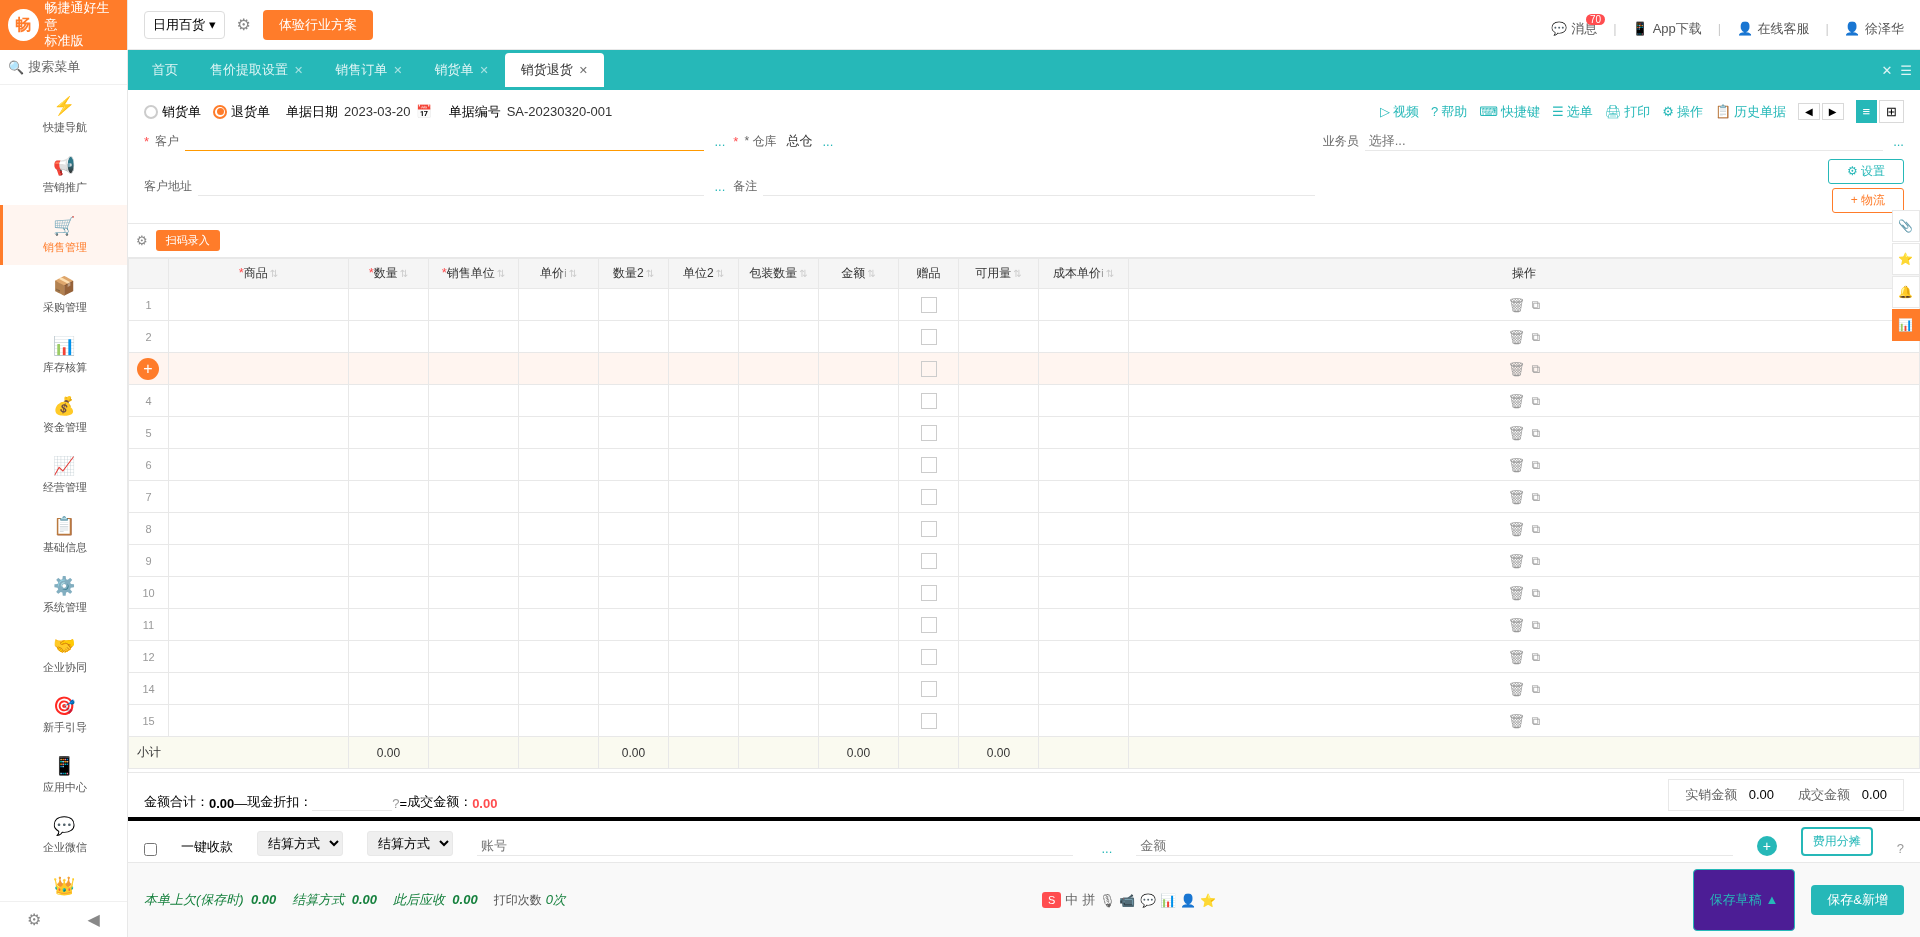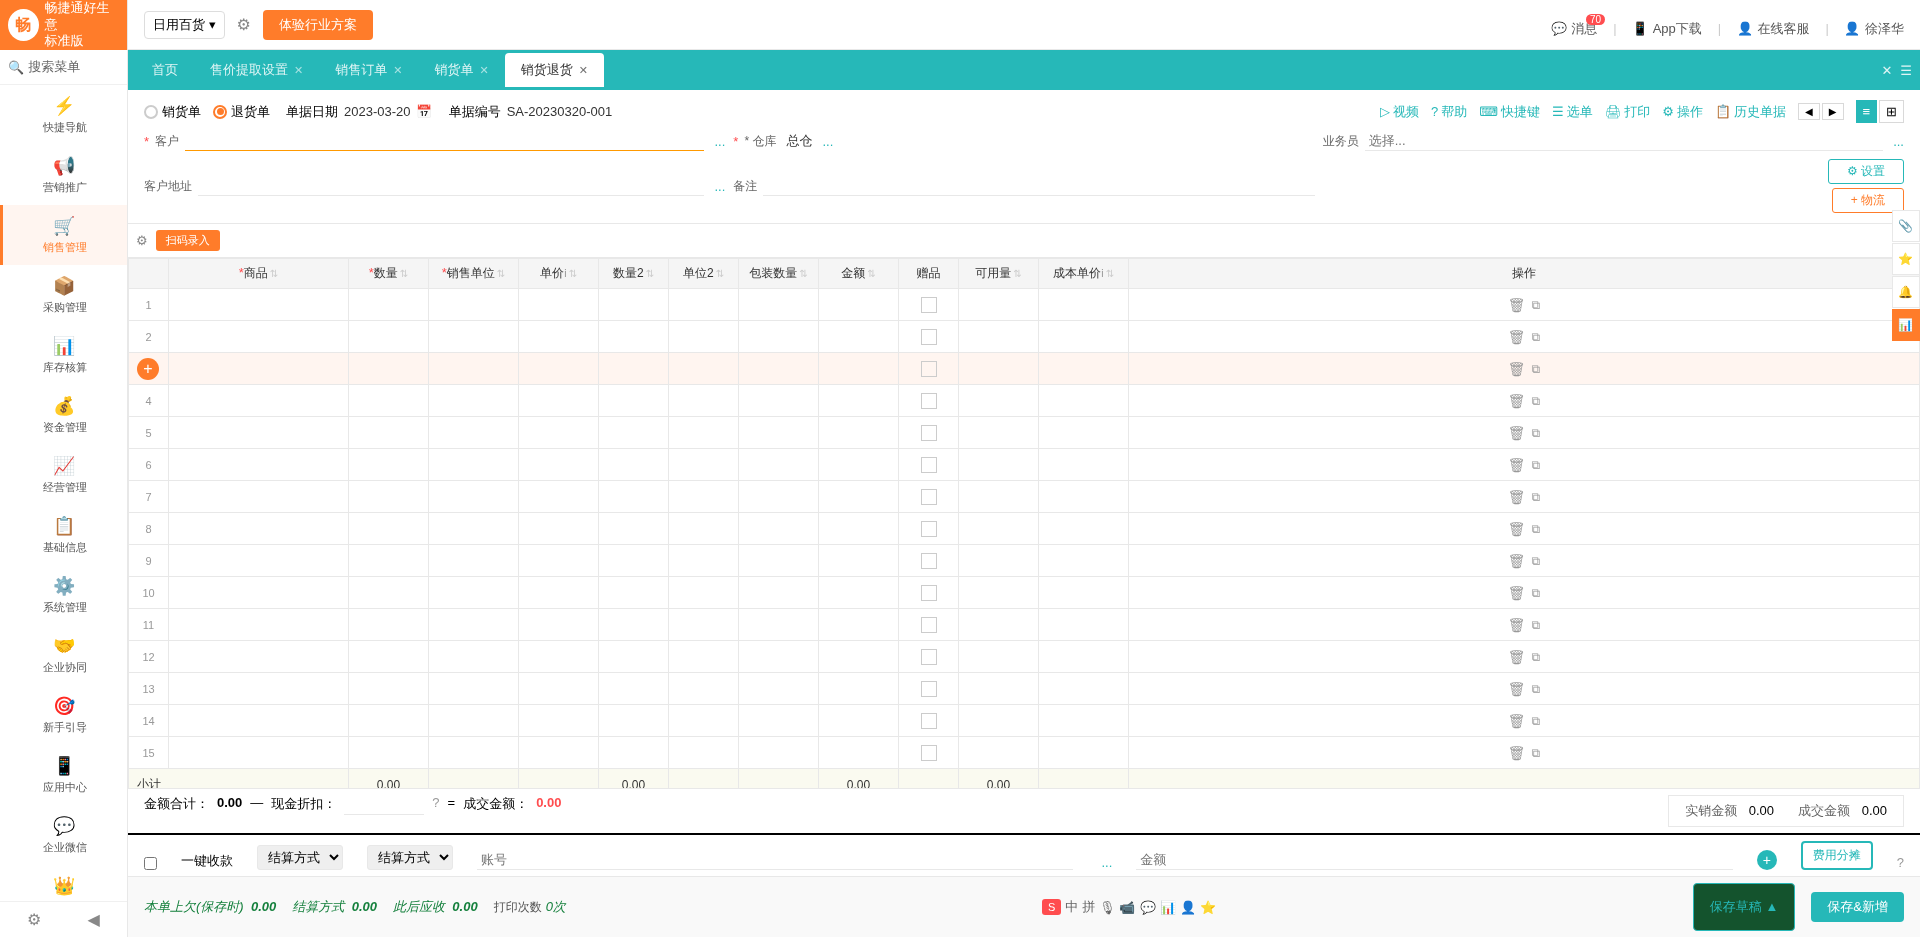--- a/index.html
+++ b/index.html
@@ -80,27 +80,27 @@
     .row-num { color: #999; font-size: 11px; }
     .add-row-btn { width: 22px; height: 22px; background: #ff7c2a; color: #fff; border: none; border-radius: 50%; cursor: pointer; font-size: 16px; display: flex; align-items: center; justify-content: center; line-height: 1; }
     .checkbox-cell { width: 16px; height: 16px; border: 1px solid #ccc; margin: auto; }
     .delete-btn { color: #999; cursor: pointer; background: none; border: none; font-size: 14px; }
     .copy-btn { color: #999; cursor: pointer; background: none; border: none; font-size: 12px; }
     .action-icons { display: flex; gap: 6px; justify-content: center; }
     .subtotal-row td { background: #fafaf0; font-weight: normal; color: #333; }
 
     
     .footer { background: #fff; border-top: 1px solid #e8e8e8; }
-    .footer-calc { padding: 6px 16px; display: flex; align-items: flex-start; gap: 8px; border-bottom: 2px solid #000000; }
+    .footer-calc { padding: 6px 16px; display: flex; align-items: flex-end; border-bottom: 4px solid #000000; }
     .footer-payment { padding: 6px 16px; display: flex; align-items: flex-end; gap: 24px; }
     .footer-bottom { padding: 6px 16px; display: flex; align-items: center; gap: 16px; background: #f9f9f9; border-top: 1px solid #e8e8e8; }
     .footer-stat { color: #555; font-size: 12px; }
     .footer-stat span { color: #15803d; font-style: italic; }
     .footer-spacer { flex: 1; }
-    .btn-save-draft { border: 1px solid #26b8b8; color: #26b8b8; background: #14532d; border-radius: 4px; padding: 14px 16px; cursor: pointer; font-size: 13px; }
+    .btn-save-draft { border: 1px solid #26b8b8; color: #26b8b8; background: #4c1d95; border-radius: 4px; padding: 21px 16px; cursor: pointer; font-size: 13px; }
     .btn-save-new { background: #26b8b8; color: #fff; border: none; border-radius: 4px; padding: 6px 16px; cursor: pointer; font-size: 13px; }
     .fee-btn { background: #fff; border: 2px solid #26b8b8; color: #26b8b8; border-radius: 4px; padding: 4px 10px; cursor: pointer; font-size: 12px; }
     .add-btn { background: #26b8b8; color: #fff; border: none; border-radius: 50%; width: 20px; height: 20px; cursor: pointer; font-size: 14px; display: flex; align-items: center; justify-content: center; }
 
     .help-icon { color: #999; cursor: pointer; }
     .right-panel-icon { background: #fff; border: 1px solid #e8e8e8; padding: 6px 4px; cursor: pointer; font-size: 12px; color: #888; text-align: center; }
 
     .col-sort { color: #ccc; cursor: pointer; font-size: 10px; margin-left: 2px; }
     .info-icon { color: #999; font-size: 11px; cursor: pointer; }
 
@@ -626,42 +626,20 @@
                 <td></td>
                 <td></td>
                 <td>
                   <div class="action-icons">
                     <button class="delete-btn">🗑</button>
                     <button class="copy-btn">⧉</button>
                   </div>
                 </td>
               </tr>
               <tr>
-                <td><span class="row-num">13</span></td>
-                <td></td>
-                <td></td>
-                <td></td>
-                <td></td>
-                <td></td>
-                <td></td>
-                <td></td>
-                <td></td>
-                <td>
-                  <div class="checkbox-cell"></div>
-                </td>
-                <td></td>
-                <td></td>
-                <td>
-                  <div class="action-icons">
-                    <button class="delete-btn">🗑</button>
-                    <button class="copy-btn">⧉</button>
-                  </div>
-                </td>
-              </tr>
-              <tr>
                 <td><span class="row-num">14</span></td>
                 <td></td>
                 <td></td>
                 <td></td>
                 <td></td>
                 <td></td>
                 <td></td>
                 <td></td>
                 <td></td>
                 <td>

